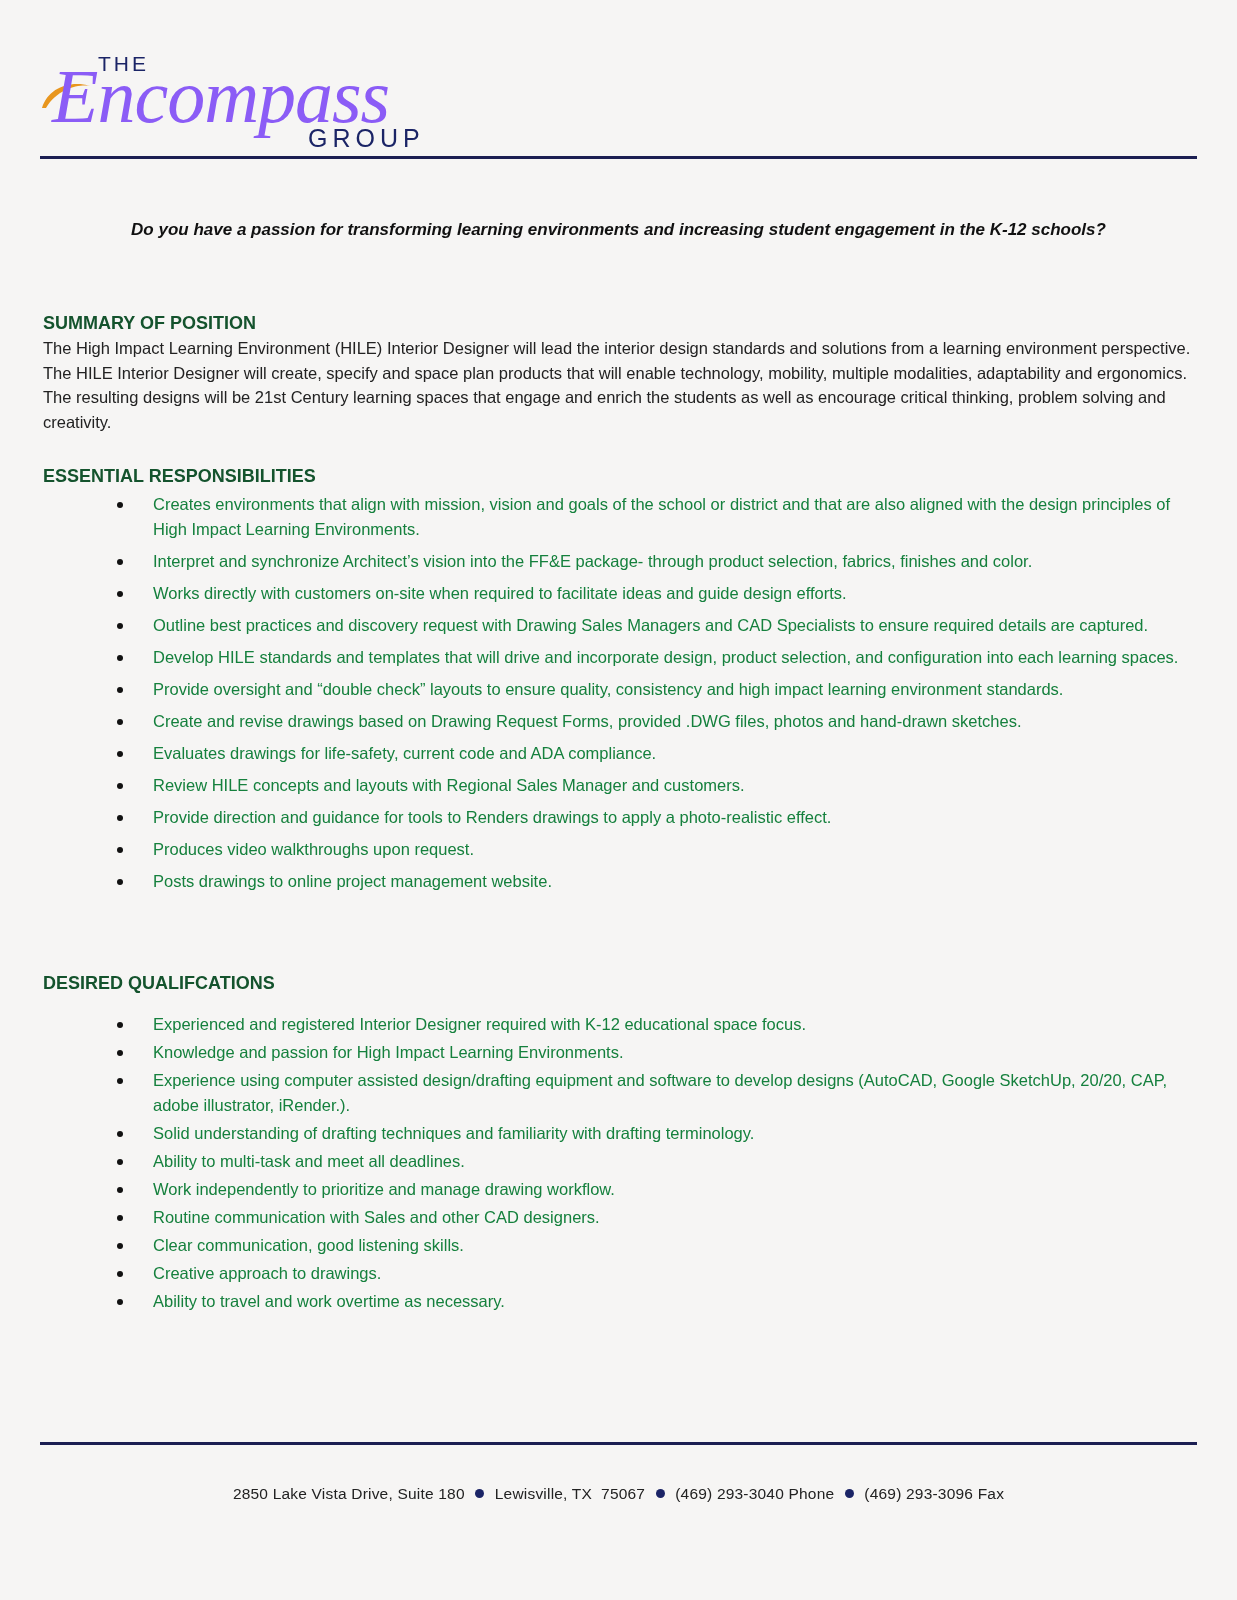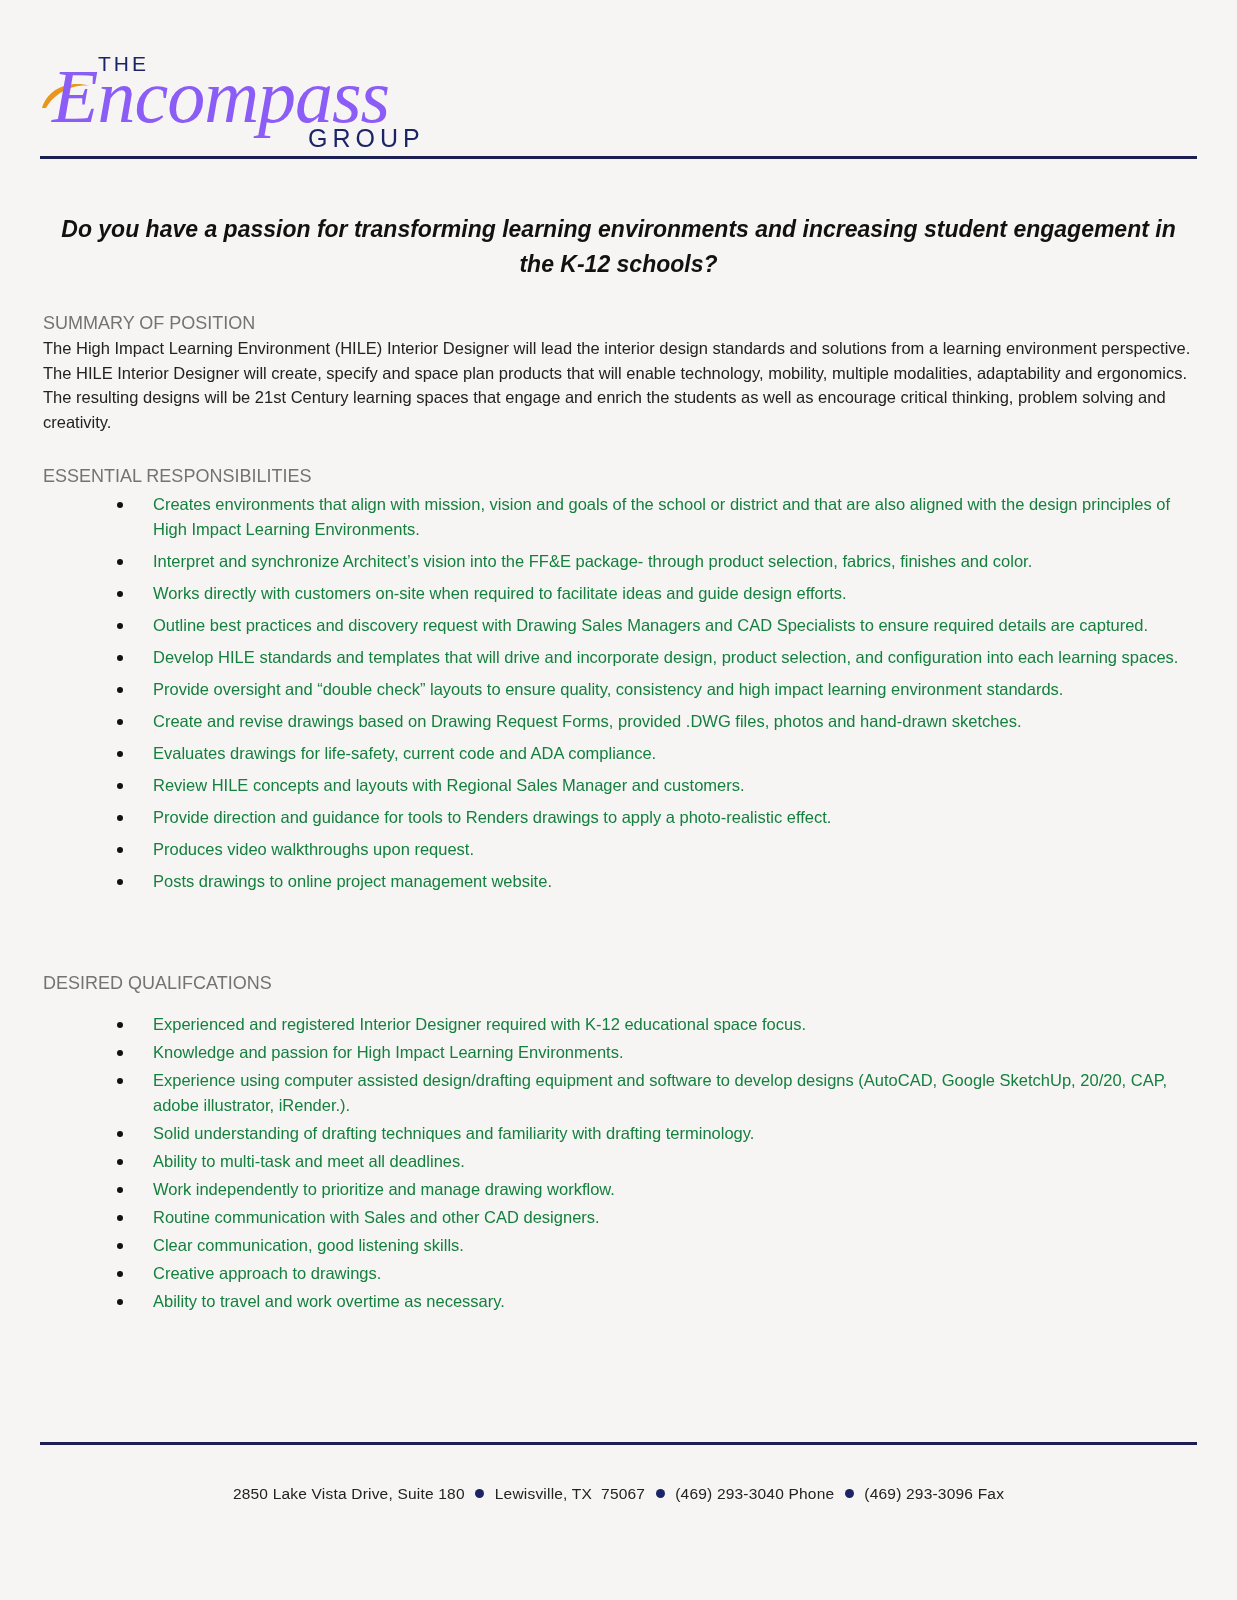--- a/index.html
+++ b/index.html
@@ -29,27 +29,27 @@
     font-family: "Liberation Sans", sans-serif;
     font-size: 25px; letter-spacing: 5px; color: #1b2466;
   }
   .logo .swoosh { position: absolute; left: 0; top: 26px; }
   .rule {
     position: absolute; left: 40px; width: 1157px; height: 3px; background: #1b1f52;
   }
   .headline {
     position: absolute; left: 60px; top: 212px; width: 1117px;
     text-align: center; font-style: italic; font-weight: bold;
-    font-size: 23px; line-height: 35px; color: #111;
+    font-size: 17px; line-height: 35px; color: #111;
   }
   .section {
     position: absolute; left: 43px; width: 1150px;
   }
   .section h2 {
-    margin: 0; font-size: 18px; font-weight: normal; line-height: 26px; color: #737373;
+    margin: 0; font-size: 18px; font-weight: bold; line-height: 26px; color: #14532d;
   }
   .section p {
     margin: 0; font-size: 16.5px; line-height: 24.5px; color: #222;
   }
   ul.bullets { list-style: none; margin: 0; padding: 0; }
   ul.bullets li {
     position: relative; padding-left: 110px; font-size: 16.5px; line-height: 24.5px; color: #15803d;
   }
   ul.bullets li .dot {
     position: absolute; left: 74px; top: 10px; width: 6px; height: 6px; border-radius: 50%; background: #111;

